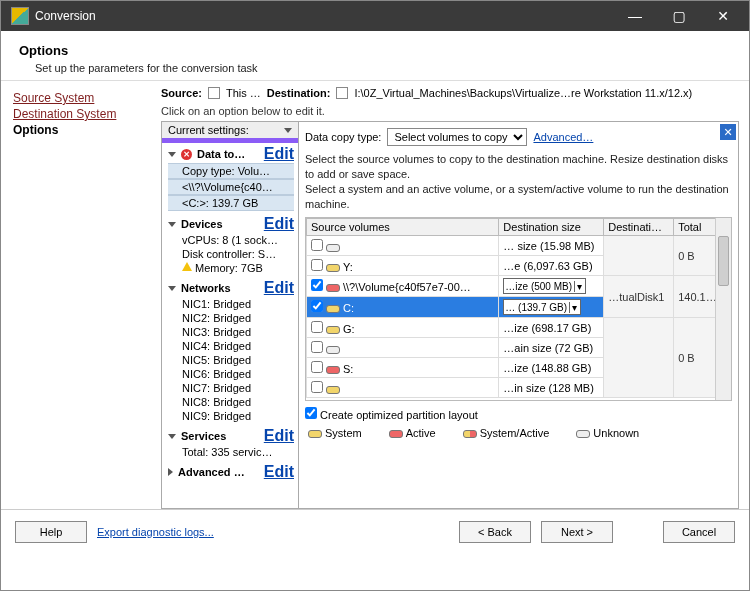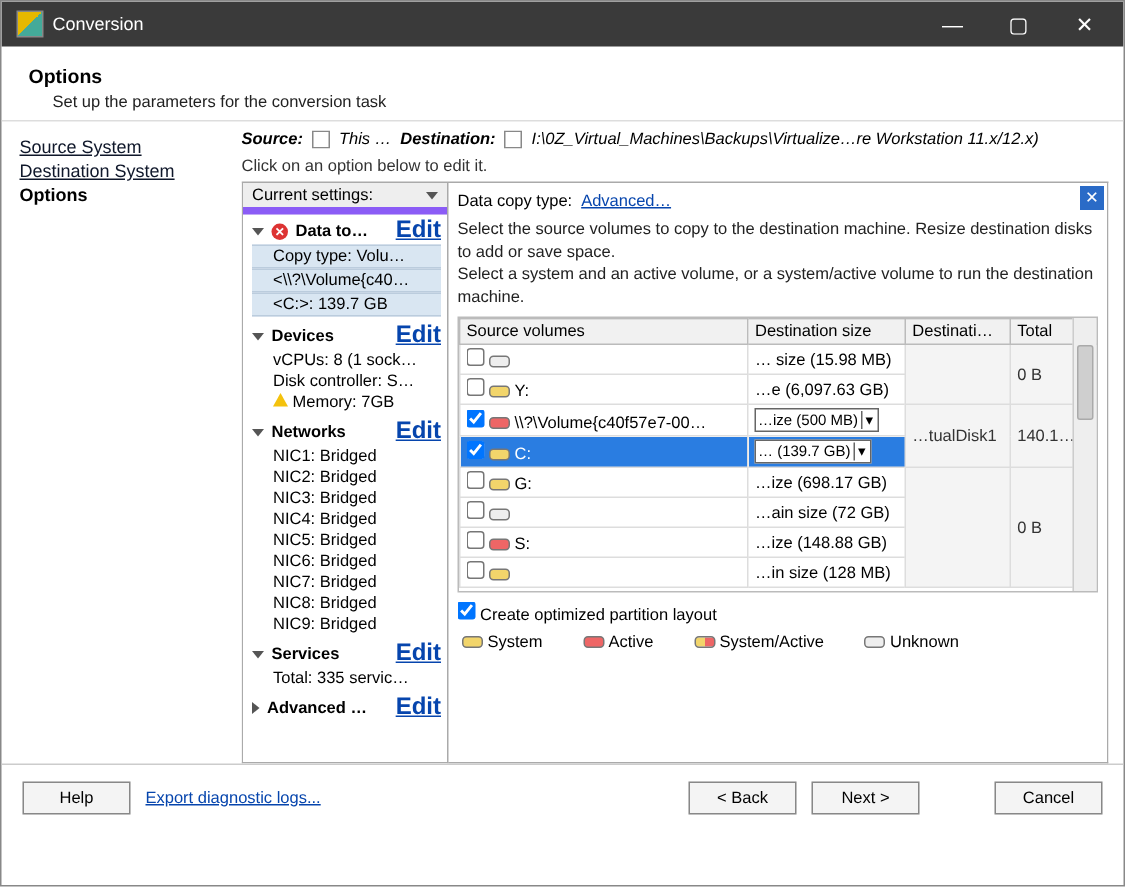--- a/index.html
+++ b/index.html
@@ -7,25 +7,25 @@
   .titlebar { height: 30px; background: #3a3a3a; color: #fff; display: flex; align-items: center; padding: 0 4px; }
   .titlebar .app-icon { width: 18px; height: 18px; background: linear-gradient(135deg,#e6b800 0 50%,#4a9 50% 100%); margin: 0 6px; border:1px solid #888;}
   .titlebar .title { flex: 0 0 auto; font-size: 12px; }
   .titlebar .spacer { flex: 1; }
   .winbtn { width: 44px; height: 30px; display: flex; align-items: center; justify-content: center; font-size: 14px; color:#fff;}
   .header-area { padding: 12px 18px 6px 18px; border-bottom: 1px solid #ddd;}
   .header-title { font-size: 13px; font-weight: bold; margin-bottom: 4px; }
   .header-sub { font-size: 11px; margin-left: 16px; color: #222; }
   .body { display: flex; height: 428px; }
   .nav { width: 160px; padding: 10px 12px; font-size: 12px; }
-  .nav a { color: #0f172a; text-decoration: underline; display: block; margin-bottom: 2px; cursor:pointer;}
+  .nav a { color: #7f1d1d; text-decoration: underline; display: block; margin-bottom: 2px; cursor:pointer;}
   .nav .active { font-weight: bold; color: #000; text-decoration: none; }
   .nav .plain { color: #000; text-decoration: none; }
   .main { flex: 1; padding: 6px 10px 0 0; display:flex; flex-direction:column; overflow:hidden;}
-  .srcdest { display:flex; align-items:center; gap:6px; font-size:11px; margin-bottom:6px; flex-wrap:nowrap; white-space:nowrap; overflow:hidden;font-style:italic;}
+  .srcdest { display:flex; align-items:center; gap:6px; font-size:11px; margin-bottom:6px; flex-wrap:nowrap; white-space:nowrap; overflow:hidden;}
   .srcdest b { font-weight:bold; }
   .hint { font-size:11px; color:#333; margin-bottom:4px;}
   .twopanel { display:flex; flex:1; border-top:1px solid #aaa; overflow:hidden;}
   .settings { width:138px; border:1px solid #aaa; border-top:none; display:flex; flex-direction:column; font-size:11px; overflow:hidden;}
   .settings-head { background:#eee; padding:2px 6px; border-bottom:5px solid #8b5cf6; display:flex; align-items:center;}
   .settings-body { flex:1; overflow-y:auto; overflow-x:hidden;}
   .set-section { padding:2px 4px 2px 6px; }
   .set-head { display:flex; align-items:center; gap:2px; font-weight:bold; }
   .set-head .edit, .set-item .edit { color:#0645ad; text-decoration:underline; margin-left:auto; font-weight:bold; font-size:16px; cursor:pointer;text-align:right;}
   .set-item { display:flex; padding:1px 0 1px 14px; white-space:nowrap; overflow:hidden; text-overflow:ellipsis;}
@@ -198,20 +198,23 @@
                 <span class="edit">Edit</span>
               </div>
             </div>
           </div>
       </div>
 
       <div class="detail">
         <div class="detail-close">✕</div>
         <div class="row">
           <span>Data copy type:</span>
+          <select class="combo">
+            <option>Select volumes to copy</option>
+          </select>
           <a class="link">Advanced…</a>
         </div>
         <div class="paratext" id="para">Select the source volumes to copy to the destination machine. Resize destination disks to add or save space.<br>Select a system and an active volume, or a system/active volume to run the destination machine.</div>
 
         <div class="vol-wrap">
           <table class="vol">
             <colgroup>
                 <col class="col-src">
                 <col class="col-dest">
                 <col class="col-dd">

